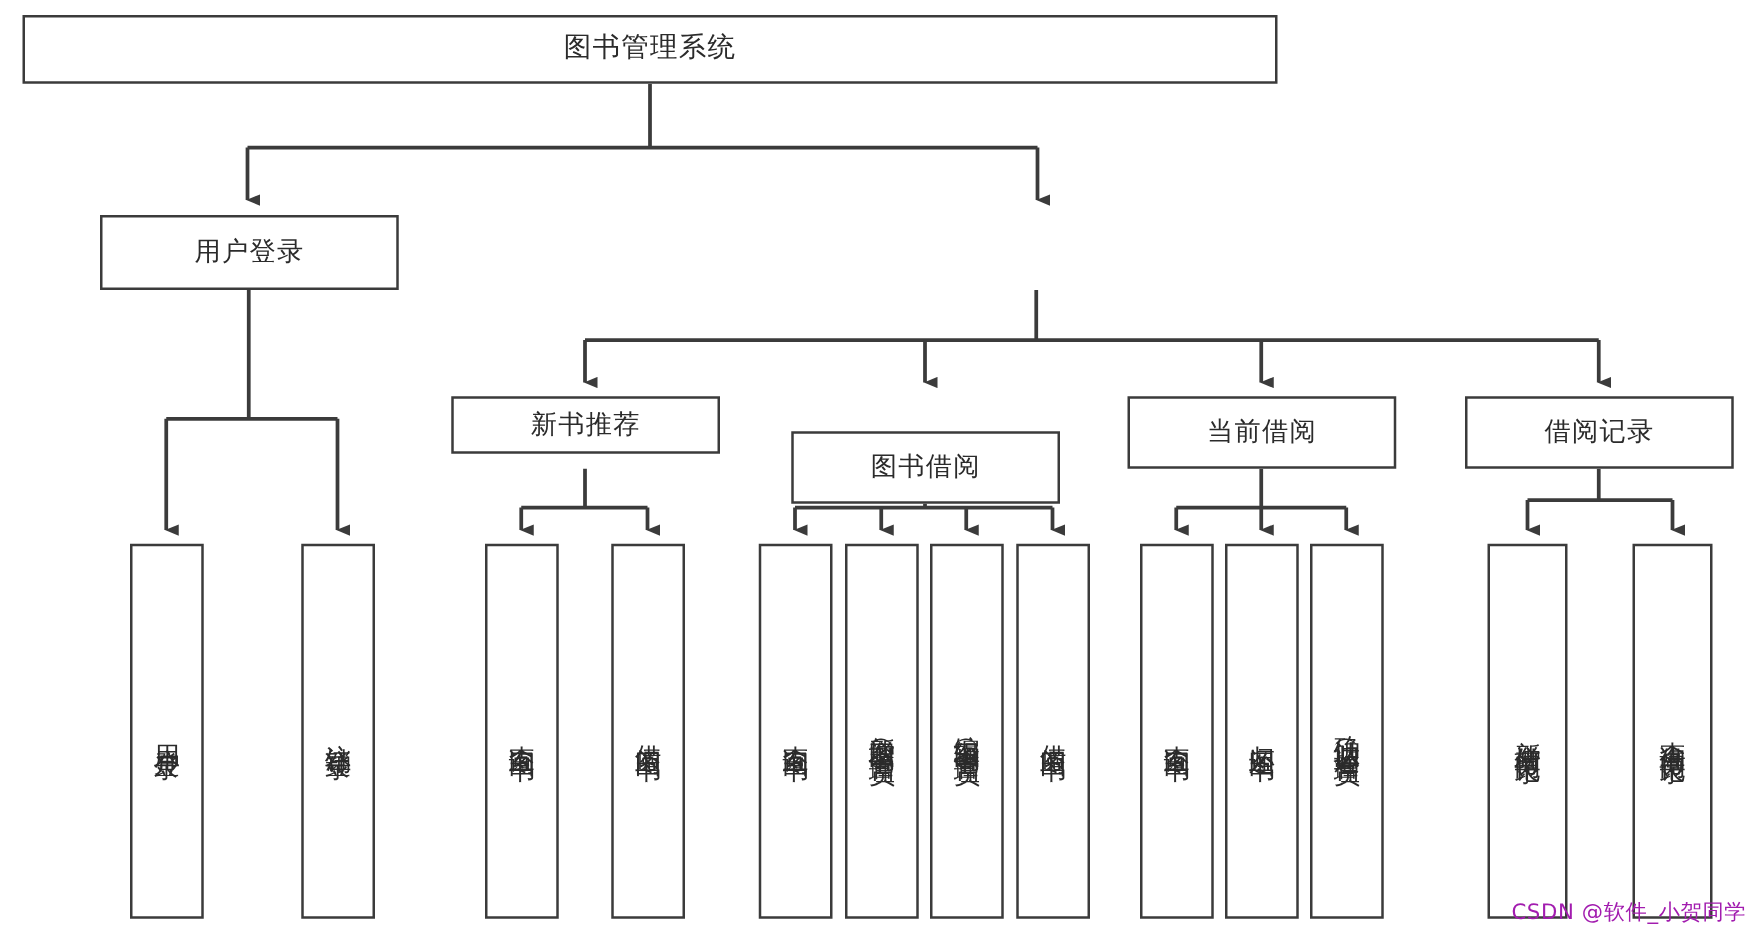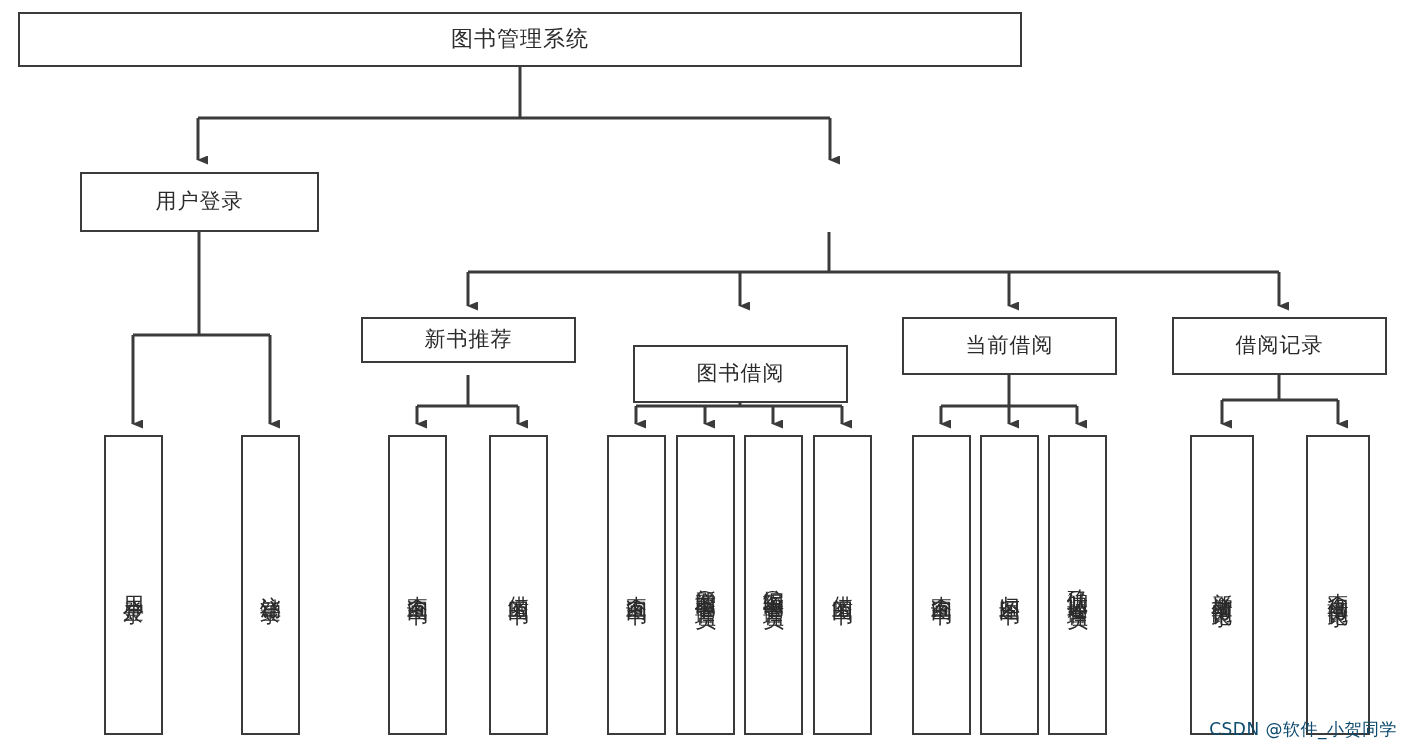--- a/index.html
+++ b/index.html
@@ -50,21 +50,21 @@
     padding: 6px 0;
   }
   .node.root {
     font-size: 22px;
   }
   .watermark {
     position: absolute;
     right: 8px;
     bottom: 6px;
     font-size: 17px;
-    color: #0c4a6e;
+    color: #a21caf;
     letter-spacing: 0.5px;
     z-index: 3;
     white-space: nowrap;
   }
 </style>
 </head>
 <body>
 
 <div id="canvas">
 

